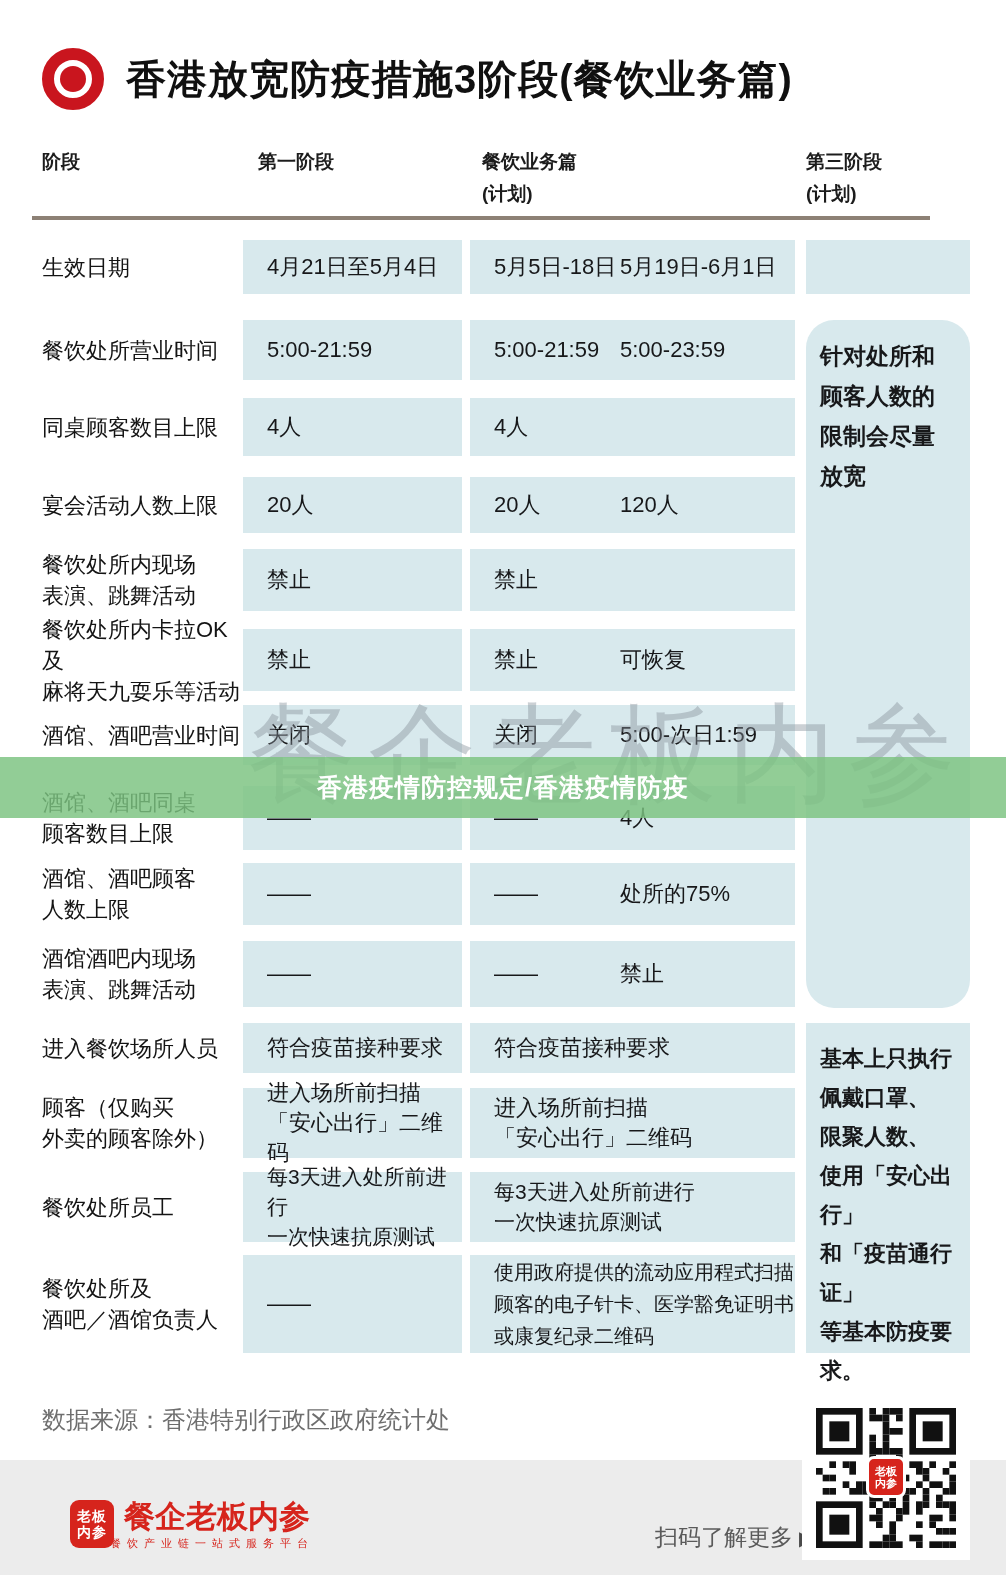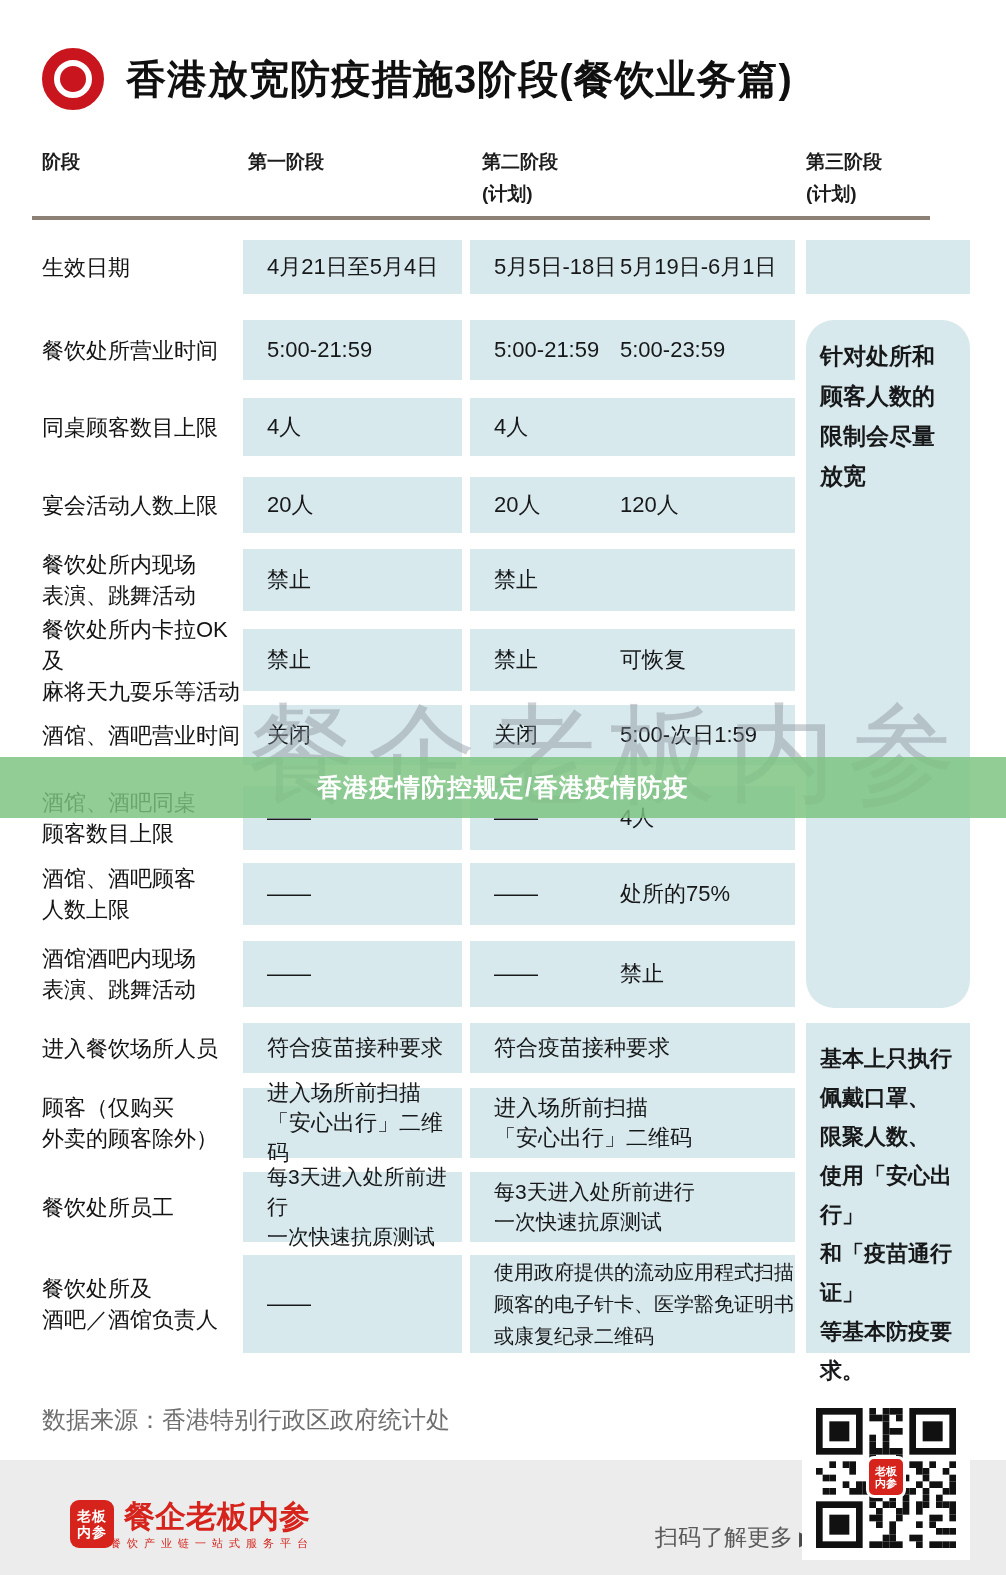--- a/index.html
+++ b/index.html
@@ -62,22 +62,22 @@
 <body>
 
 <div id="page">
 
   <div class="bullseye">
       <div class="bullseye-dot"></div>
     </div>
   <div class="page-title">香港放宽防疫措施3阶段(餐饮业务篇)</div>
 
   <div class="col-header" style="left:42px;">阶段</div>
-  <div class="col-header" style="left:248px;">第一阶段</div>
-  <div class="col-header" style="left:482px;"><span>第二阶段</span><br><span>(计划)</span></div>
+  <div class="col-header" style="left:258px;">第一阶段</div>
+  <div class="col-header" style="left:482px;"><span>餐饮业务篇</span><br><span>(计划)</span></div>
   <div class="col-header" style="left:806px;"><span>第三阶段</span><br><span>(计划)</span></div>
   <div class="header-rule"></div>
 
   <div class="row-label" style="top:240px;height:54px;">生效日期</div>
   <div class="cell" style="left:243px;top:240px;width:219px;height:54px;">
       <span class="cell-text">4月21日至5月4日</span>
     </div>
   <div class="cell" style="left:470px;top:240px;width:325px;height:54px;">
       <span class="cell-text">5月5日-18日</span>
       <span class="sub-b">5月19日-6月1日</span>

